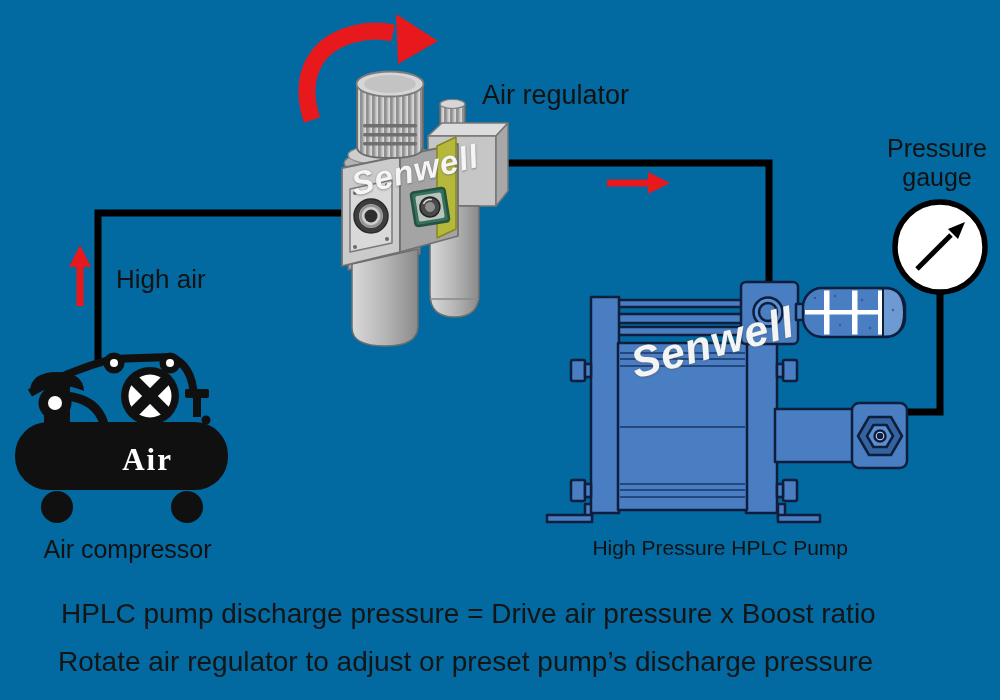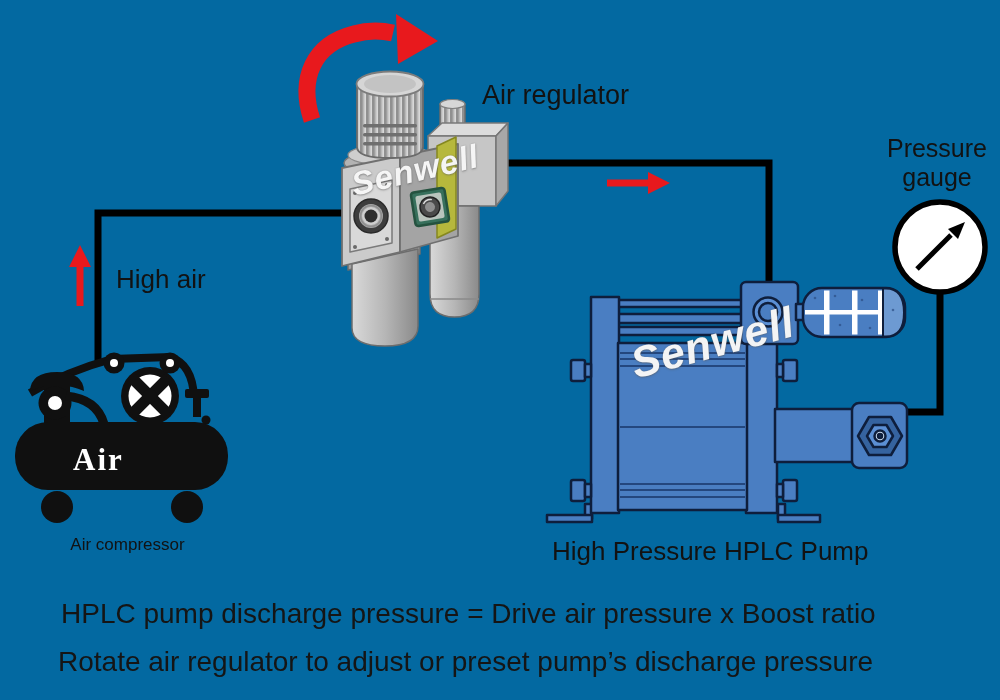--- a/index.html
+++ b/index.html
@@ -5,24 +5,24 @@
   html,body{margin:0;padding:0;background:#ffffff;}
   #stage{
     position:relative;width:1000px;height:700px;background:#0369a1;overflow:hidden;
     font-family:"Liberation Sans",sans-serif;
   }
   #diagram-svg{position:absolute;left:0;top:0;width:1000px;height:700px;}
   .label{position:absolute;color:#121212;white-space:nowrap;}
   .lbl-air-regulator{left:482px;top:80px;font-size:27px;}
   .lbl-pressure-gauge{left:858px;top:134px;width:158px;text-align:center;font-size:25px;line-height:29px;white-space:pre-line;}
   .lbl-drive-air{left:116px;top:264px;font-size:26px;}
-  .lbl-air-compressor{left:25px;top:535px;width:205px;text-align:center;font-size:17px;}
-  .lbl-pump{left:552px;top:536px;width:330px;text-align:left;font-size:26px;}
+  .lbl-air-compressor{left:25px;top:535px;width:205px;text-align:center;font-size:25px;}
+  .lbl-pump{left:518px;top:536px;width:330px;text-align:right;font-size:21px;}
   .lbl-tank{
-    left:73px;top:442px;width:100px;text-align:left;font-size:31px;
+    left:73px;top:442px;width:100px;text-align:right;font-size:31px;
     font-family:"Liberation Serif",serif;font-weight:bold;color:#ffffff;letter-spacing:2px;
   }
   .watermark{
     position:absolute;font-style:italic;font-weight:bold;color:rgba(255,255,255,0.93);
     text-shadow:0 1px 2px rgba(90,90,90,0.50), 0 0 1px rgba(110,110,110,0.65);
     letter-spacing:1px;pointer-events:none;
   }
   .wm-regulator{left:352px;top:166px;font-size:33px;transform:rotate(-13deg);transform-origin:left center;}
   .wm-pump{left:632px;top:340px;font-size:43px;transform:rotate(-15deg);transform-origin:left center;}
   .note{position:absolute;font-size:28px;color:#151515;}

